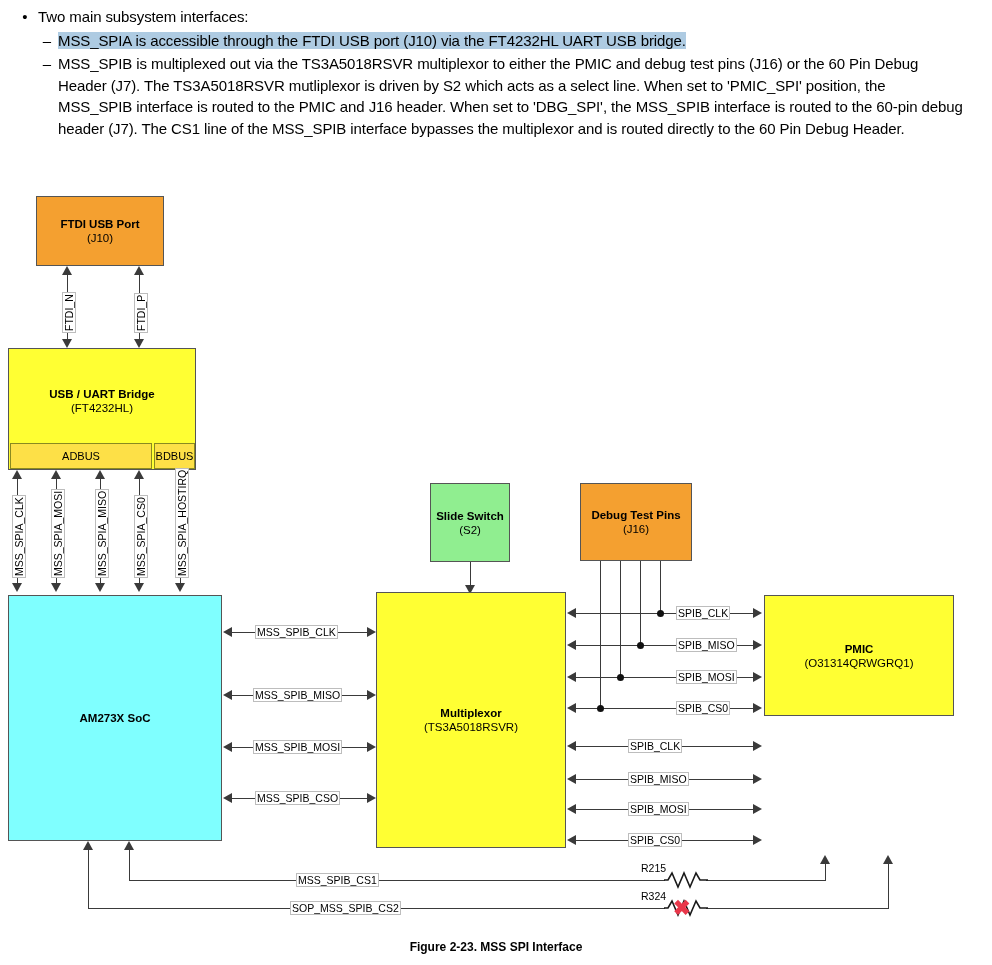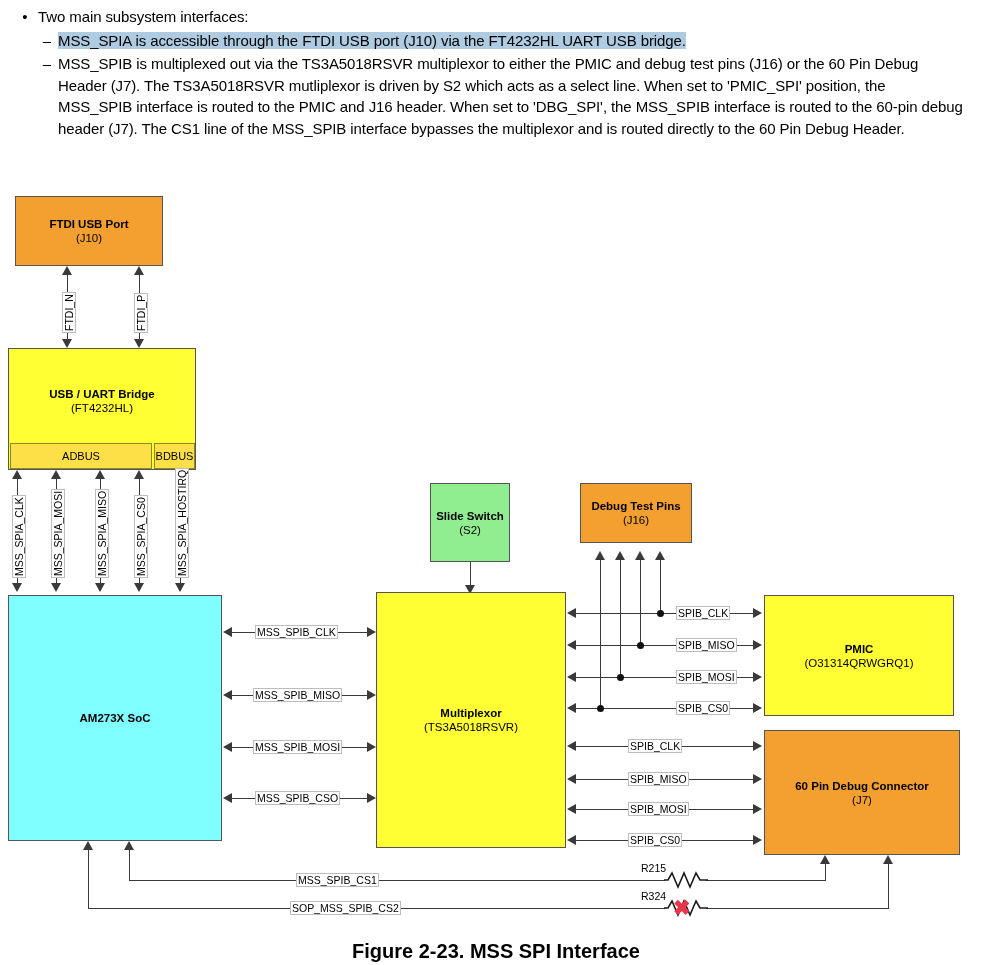--- a/index.html
+++ b/index.html
@@ -83,21 +83,21 @@
   .ar-l { border-top:5px solid transparent; border-bottom:5px solid transparent; border-right:9px solid #3a3a3a; }
   .ar-r { border-top:5px solid transparent; border-bottom:5px solid transparent; border-left:9px solid #3a3a3a; }
   .ar-u { border-left:5px solid transparent; border-right:5px solid transparent; border-bottom:9px solid #3a3a3a; }
   .ar-d { border-left:5px solid transparent; border-right:5px solid transparent; border-top:9px solid #3a3a3a; }
 
   .resistor { position:absolute; z-index:6; }
   .xmark { position:absolute; z-index:9; color:#e8374a; font-weight:bold; font-size:21px; line-height:21px; }
 
   .caption {
     position:absolute; width:992px; text-align:center;
-    font-size:20px; font-weight:bold; color:#000;
+    font-size:12px; font-weight:bold; color:#000;
   }
 </style>
 </head>
 <body>
 
 <div id="page">
 
   <div class="textblock">
 
     <div class="bullet-row lvl1" style="margin-top:6px;">
@@ -112,21 +112,21 @@
 
     <div class="bullet-row lvl2" style="margin-top:2px;">
       <div class="dash-mark">–</div>
       <div class="txt para">MSS_SPIB is multiplexed out via the TS3A5018RSVR multiplexor to either the PMIC and debug test pins (J16) or the 60 Pin Debug Header (J7). The TS3A5018RSVR mutliplexor is driven by S2 which acts as a select line. When set to 'PMIC_SPI' position, the MSS_SPIB interface is routed to the PMIC and J16 header. When set to 'DBG_SPI', the MSS_SPIB interface is routed to the 60-pin debug header (J7). The CS1 line of the MSS_SPIB interface bypasses the multiplexor and is routed directly to the 60 Pin Debug Header.</div>
     </div>
 
   </div>
 
   <div id="diagram">
 
-    <div class="blk orange" style="left:15px; top:196px; width:148px; height:70px;">
+    <div class="blk orange" style="left:36px; top:196px; width:128px; height:70px;">
       <div class="t1">FTDI USB Port</div>
       <div class="t2">(J10)</div>
     </div>
 
     <div class="vline" style="left:67px; top:271px; height:74px;"></div>
     <div class="arrowhead ar-u" style="left:62px; top:266px;"></div>
     <div class="arrowhead ar-d" style="left:62px; top:339px;"></div>
     <div class="sig vert" style="left:62px; top:333px;">FTDI_N</div>
 
     <div class="vline" style="left:139px; top:271px; height:74px;"></div>
@@ -179,34 +179,30 @@
       <div class="t2">(S2)</div>
     </div>
     <div class="vline" style="left:470px; top:562px; height:28px;"></div>
     <div class="arrowhead ar-d" style="left:465px; top:585px;"></div>
 
     <div class="blk yellow" style="left:376px; top:592px; width:190px; height:256px;">
       <div class="t1">Multiplexor</div>
       <div class="t2">(TS3A5018RSVR)</div>
     </div>
 
-    <div class="blk orange" style="left:580px; top:483px; width:112px; height:60px;">
+    <div class="blk orange" style="left:580px; top:483px; width:112px; height:78px;">
       <div class="t1">Debug Test Pins</div>
       <div class="t2">(J16)</div>
     </div>
 
     <div class="blk yellow" style="left:764px; top:595px; width:190px; height:121px;">
       <div class="t1">PMIC</div>
       <div class="t2">(O31314QRWGRQ1)</div>
     </div>
 
-    <div class="blk orange" style="left:764px; top:730px; width:196px; height:125px;">
-      <div class="t1">60 Pin Debug Connector</div>
-      <div class="t2">(J7)</div>
-    </div>
 
     <div class="hline" style="left:230px; top:632px; width:140px;"></div>
     <div class="arrowhead ar-l" style="left:223px; top:627px;"></div>
     <div class="arrowhead ar-r" style="left:367px; top:627px;"></div>
     <div class="sig" style="left:255px; top:625px;">MSS_SPIB_CLK</div>
 
     <div class="hline" style="left:230px; top:695px; width:140px;"></div>
     <div class="arrowhead ar-l" style="left:223px; top:690px;"></div>
     <div class="arrowhead ar-r" style="left:367px; top:690px;"></div>
     <div class="sig" style="left:253px; top:688px;">MSS_SPIB_MISO</div>

